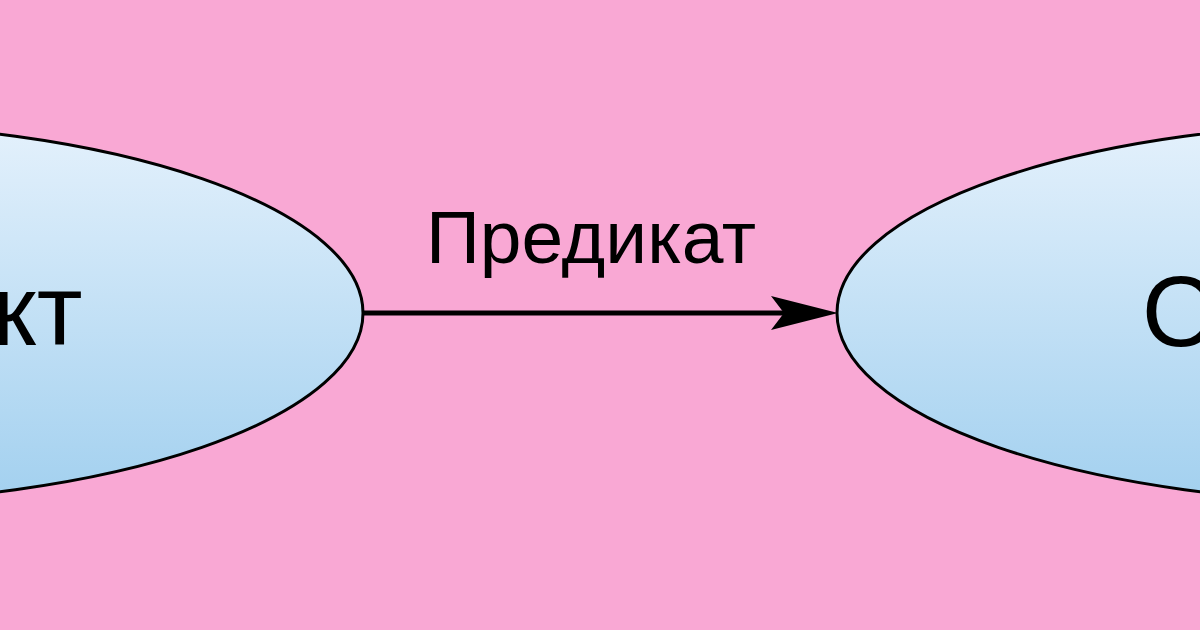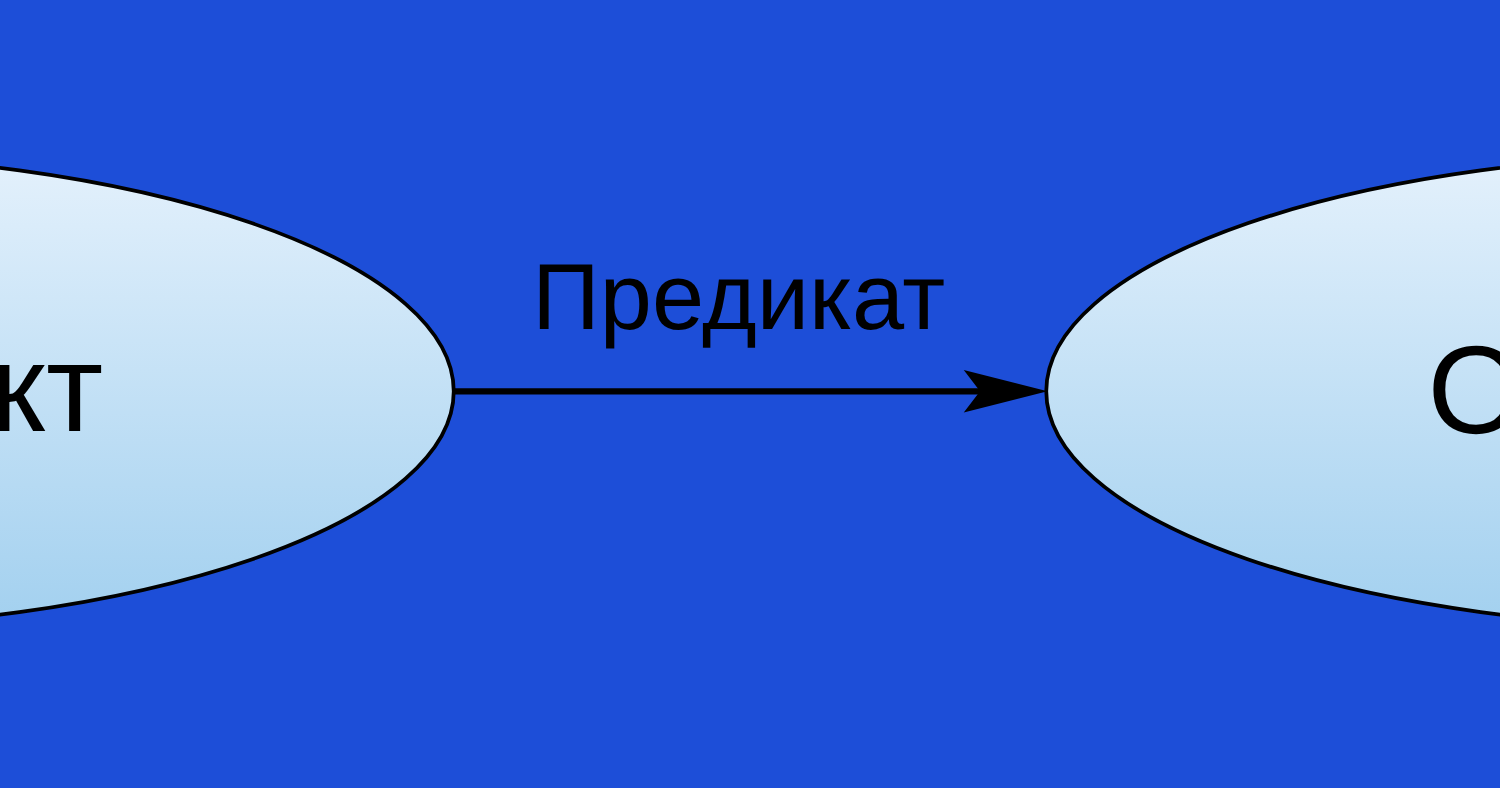--- a/index.html
+++ b/index.html
@@ -5,21 +5,21 @@
   html, body {
     margin: 0;
     padding: 0;
     background: #ffffff;
   }
   .canvas {
     position: relative;
     width: 1200px;
     height: 630px;
     overflow: hidden;
-    background: #1d4ed8;
+    background: #f9a8d4;
   }
   svg {
     display: block;
   }
   text {
     font-family: "Liberation Sans", "DejaVu Sans", sans-serif;
   }
   .node-label {
     font-size: 100px;
   }

